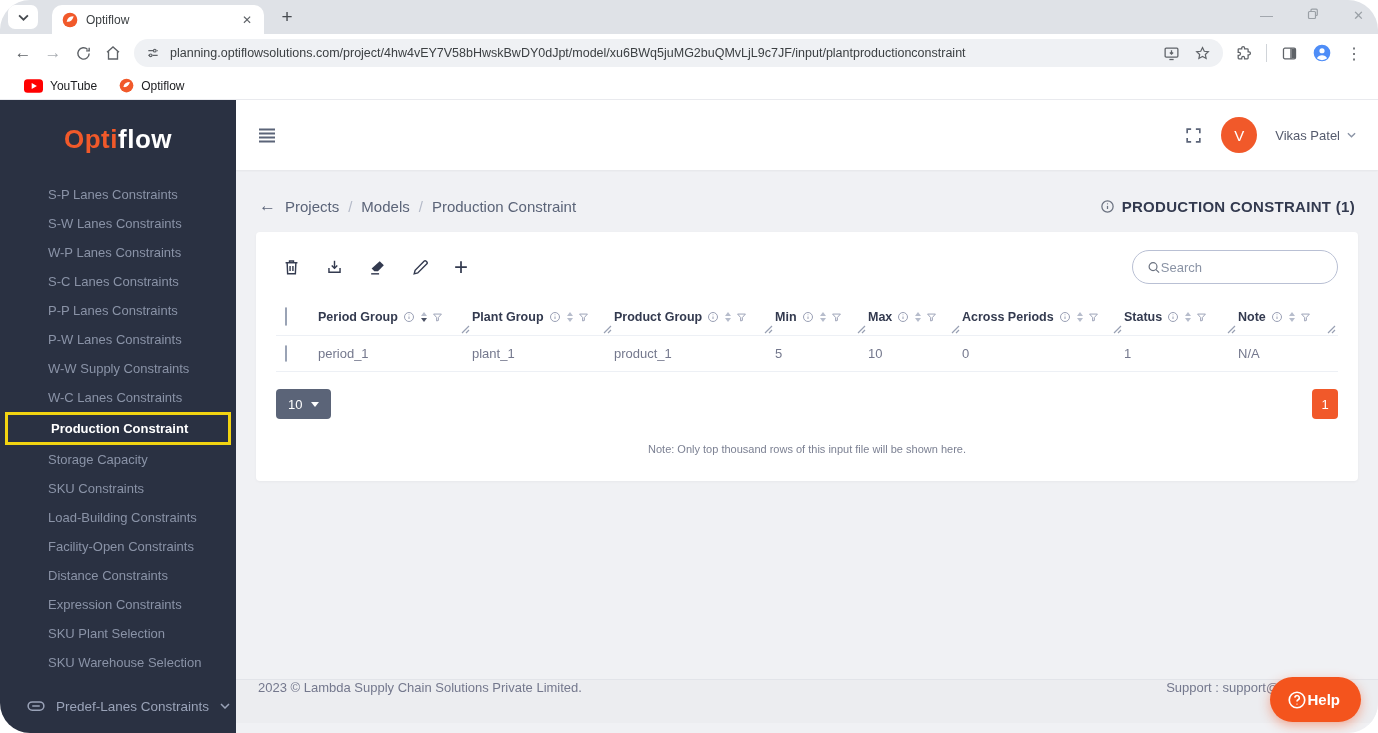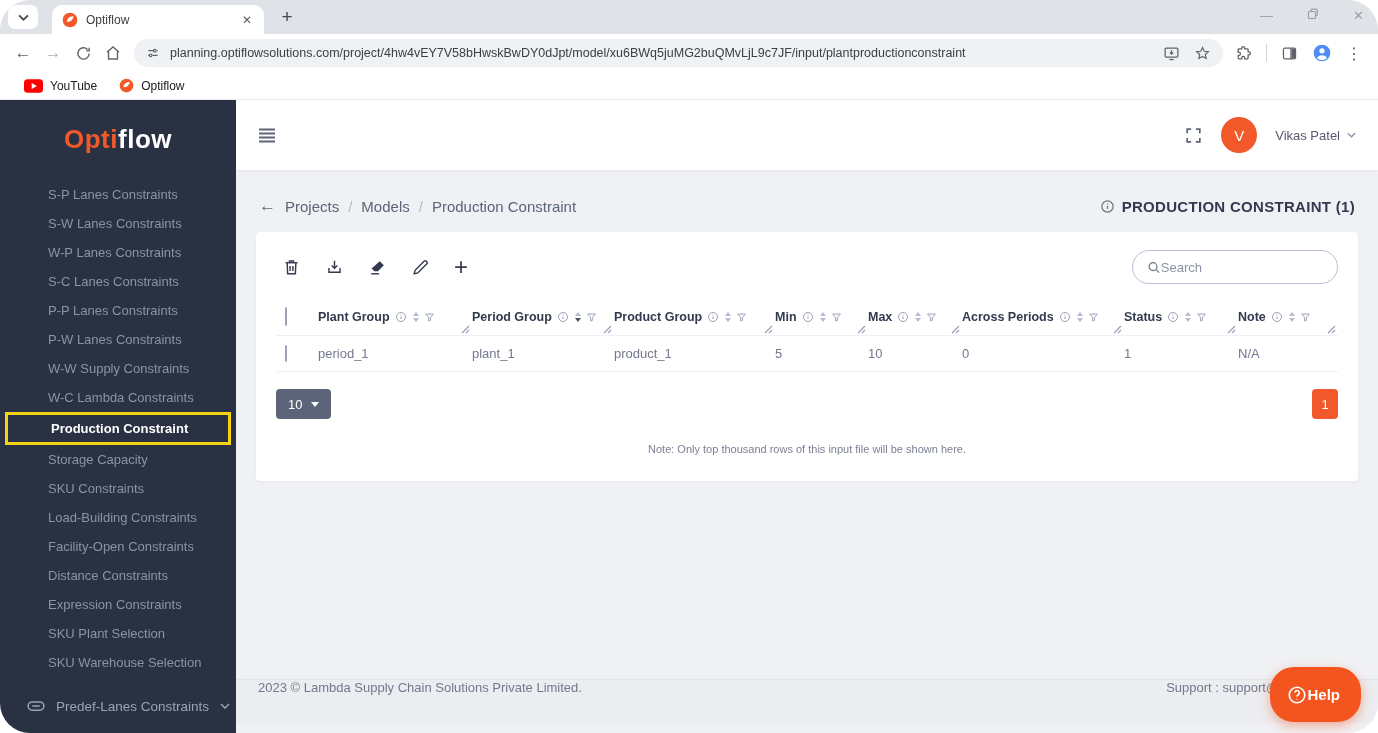--- a/index.html
+++ b/index.html
@@ -81,21 +81,21 @@
   .td { white-space:nowrap; }
   .checkbox { width:15px; height:15px; border:1.5px solid #9aa3b5; border-radius:3px; margin-left:9px; cursor:pointer; background:#fff; }
 
   .pager { display:flex; align-items:center; justify-content:space-between; margin-top:17px; }
   .psize-btn { background:#5b6478; color:#fff; border:none; border-radius:4px; height:30px; padding:0 12px; font-size:13px; display:flex; align-items:center; gap:9px; cursor:pointer; font-family:inherit; }
   .caret-dn { width:0; height:0; border-left:4px solid transparent; border-right:4px solid transparent; border-top:5px solid #fff; }
   .pnum-btn { background:#f1592a; color:#fff; width:26px; height:30px; border:none; border-radius:4px; font-size:13px; display:flex; align-items:center; justify-content:center; cursor:pointer; font-family:inherit; }
   .tbl-note { text-align:center; font-size:11px; color:#7c8193; margin-top:24px; }
 
   .footer { position:absolute; left:0; right:0; bottom:10px; height:44px; background:#ecedf0; border-top:1px solid #e2e4e9; display:flex; justify-content:space-between; padding:0 22px; font-size:13px; color:#74788d; }
-  .help-btn { position:absolute; right:17px; bottom:11px; height:55px; border-radius:24px; background:#f4541d; padding:0 21px 0 17px; display:flex; align-items:center; color:#fff; font-weight:bold; font-size:15px; border:none; cursor:pointer; box-shadow:0 4px 12px rgba(241,89,42,.45); z-index:5; font-family:inherit; }
+  .help-btn { position:absolute; right:17px; bottom:11px; height:45px; border-radius:24px; background:#f4541d; padding:0 21px 0 17px; display:flex; align-items:center; color:#fff; font-weight:bold; font-size:15px; border:none; cursor:pointer; box-shadow:0 4px 12px rgba(241,89,42,.45); z-index:5; font-family:inherit; }
 </style>
 </head>
 <body>
 
 <div class="screen">
 
   <div class="tabstrip">
     <button class="tab-search-btn">
       <svg width="11" height="7" viewBox="0 0 10 6" fill="none" stroke="currentColor" stroke-width="1.6">
           <path d="M1 1l4 4 4-4"></path>
@@ -200,21 +200,21 @@
           <span class="b2">flow</span>
       </div>
       <nav class="side-nav">
           <div class="side-item">S-P Lanes Constraints</div>
           <div class="side-item">S-W Lanes Constraints</div>
           <div class="side-item">W-P Lanes Constraints</div>
           <div class="side-item">S-C Lanes Constraints</div>
           <div class="side-item">P-P Lanes Constraints</div>
           <div class="side-item">P-W Lanes Constraints</div>
           <div class="side-item">W-W Supply Constraints</div>
-          <div class="side-item">W-C Lambda Constraints</div>
+          <div class="side-item">W-C Lanes Constraints</div>
           <div class="side-item active">Production Constraint</div>
           <div class="side-item">Storage Capacity</div>
           <div class="side-item">SKU Constraints</div>
           <div class="side-item">Load-Building Constraints</div>
           <div class="side-item">Facility-Open Constraints</div>
           <div class="side-item">Distance Constraints</div>
           <div class="side-item">Expression Constraints</div>
           <div class="side-item">SKU Plant Selection</div>
           <div class="side-item">SKU Warehouse Selection</div>
         </nav>
@@ -311,53 +311,53 @@
                   <circle cx="10.5" cy="10.5" r="6.8"></circle>
                   <path d="M15.6 15.6L21 21"></path>
                 </svg>
               <input value="" placeholder="Search" style="">
             </div>
           </div>
 
           <div class="grid tbl-head">
               <div><span class="checkbox"></span></div>
               <div class="th">
+                <span>Period Group</span>
+                <span class="ic">
+                  <svg width="12" height="12" viewBox="0 0 24 24" fill="none" stroke="currentColor" stroke-width="2">
+                    <circle cx="12" cy="12" r="9"></circle>
+                    <path d="M12 11v5"></path>
+                    <circle cx="12" cy="7.6" r="1" fill="currentColor" stroke="none"></circle>
+                  </svg>
+                </span>
+                <span class="sort desc">
+                  <i class="s-up"></i>
+                  <i class="s-dn"></i>
+                </span>
+                <span class="ic">
+                  <svg width="11" height="11" viewBox="0 0 24 24" fill="none" stroke="currentColor" stroke-width="2.1">
+                    <path d="M3.5 4.5h17l-6.6 7.6v6.4l-3.8 1v-7.4z"></path>
+                  </svg>
+                </span>
+                <span class="rz">
+                  <svg width="9" height="9" viewBox="0 0 9 9" fill="none" stroke="#98a0b3" stroke-width="1.2">
+                    <path d="M8 1L1 8M8 5L5 8"></path>
+                  </svg>
+                </span>
+              </div>
+              <div class="th">
                 <span>Plant Group</span>
                 <span class="ic">
                   <svg width="12" height="12" viewBox="0 0 24 24" fill="none" stroke="currentColor" stroke-width="2">
                     <circle cx="12" cy="12" r="9"></circle>
                     <path d="M12 11v5"></path>
                     <circle cx="12" cy="7.6" r="1" fill="currentColor" stroke="none"></circle>
                   </svg>
                 </span>
                 <span class="sort ">
-                  <i class="s-up"></i>
-                  <i class="s-dn"></i>
-                </span>
-                <span class="ic">
-                  <svg width="11" height="11" viewBox="0 0 24 24" fill="none" stroke="currentColor" stroke-width="2.1">
-                    <path d="M3.5 4.5h17l-6.6 7.6v6.4l-3.8 1v-7.4z"></path>
-                  </svg>
-                </span>
-                <span class="rz">
-                  <svg width="9" height="9" viewBox="0 0 9 9" fill="none" stroke="#98a0b3" stroke-width="1.2">
-                    <path d="M8 1L1 8M8 5L5 8"></path>
-                  </svg>
-                </span>
-              </div>
-              <div class="th">
-                <span>Period Group</span>
-                <span class="ic">
-                  <svg width="12" height="12" viewBox="0 0 24 24" fill="none" stroke="currentColor" stroke-width="2">
-                    <circle cx="12" cy="12" r="9"></circle>
-                    <path d="M12 11v5"></path>
-                    <circle cx="12" cy="7.6" r="1" fill="currentColor" stroke="none"></circle>
-                  </svg>
-                </span>
-                <span class="sort desc">
                   <i class="s-up"></i>
                   <i class="s-dn"></i>
                 </span>
                 <span class="ic">
                   <svg width="11" height="11" viewBox="0 0 24 24" fill="none" stroke="currentColor" stroke-width="2.1">
                     <path d="M3.5 4.5h17l-6.6 7.6v6.4l-3.8 1v-7.4z"></path>
                   </svg>
                 </span>
                 <span class="rz">
                   <svg width="9" height="9" viewBox="0 0 9 9" fill="none" stroke="#98a0b3" stroke-width="1.2">

